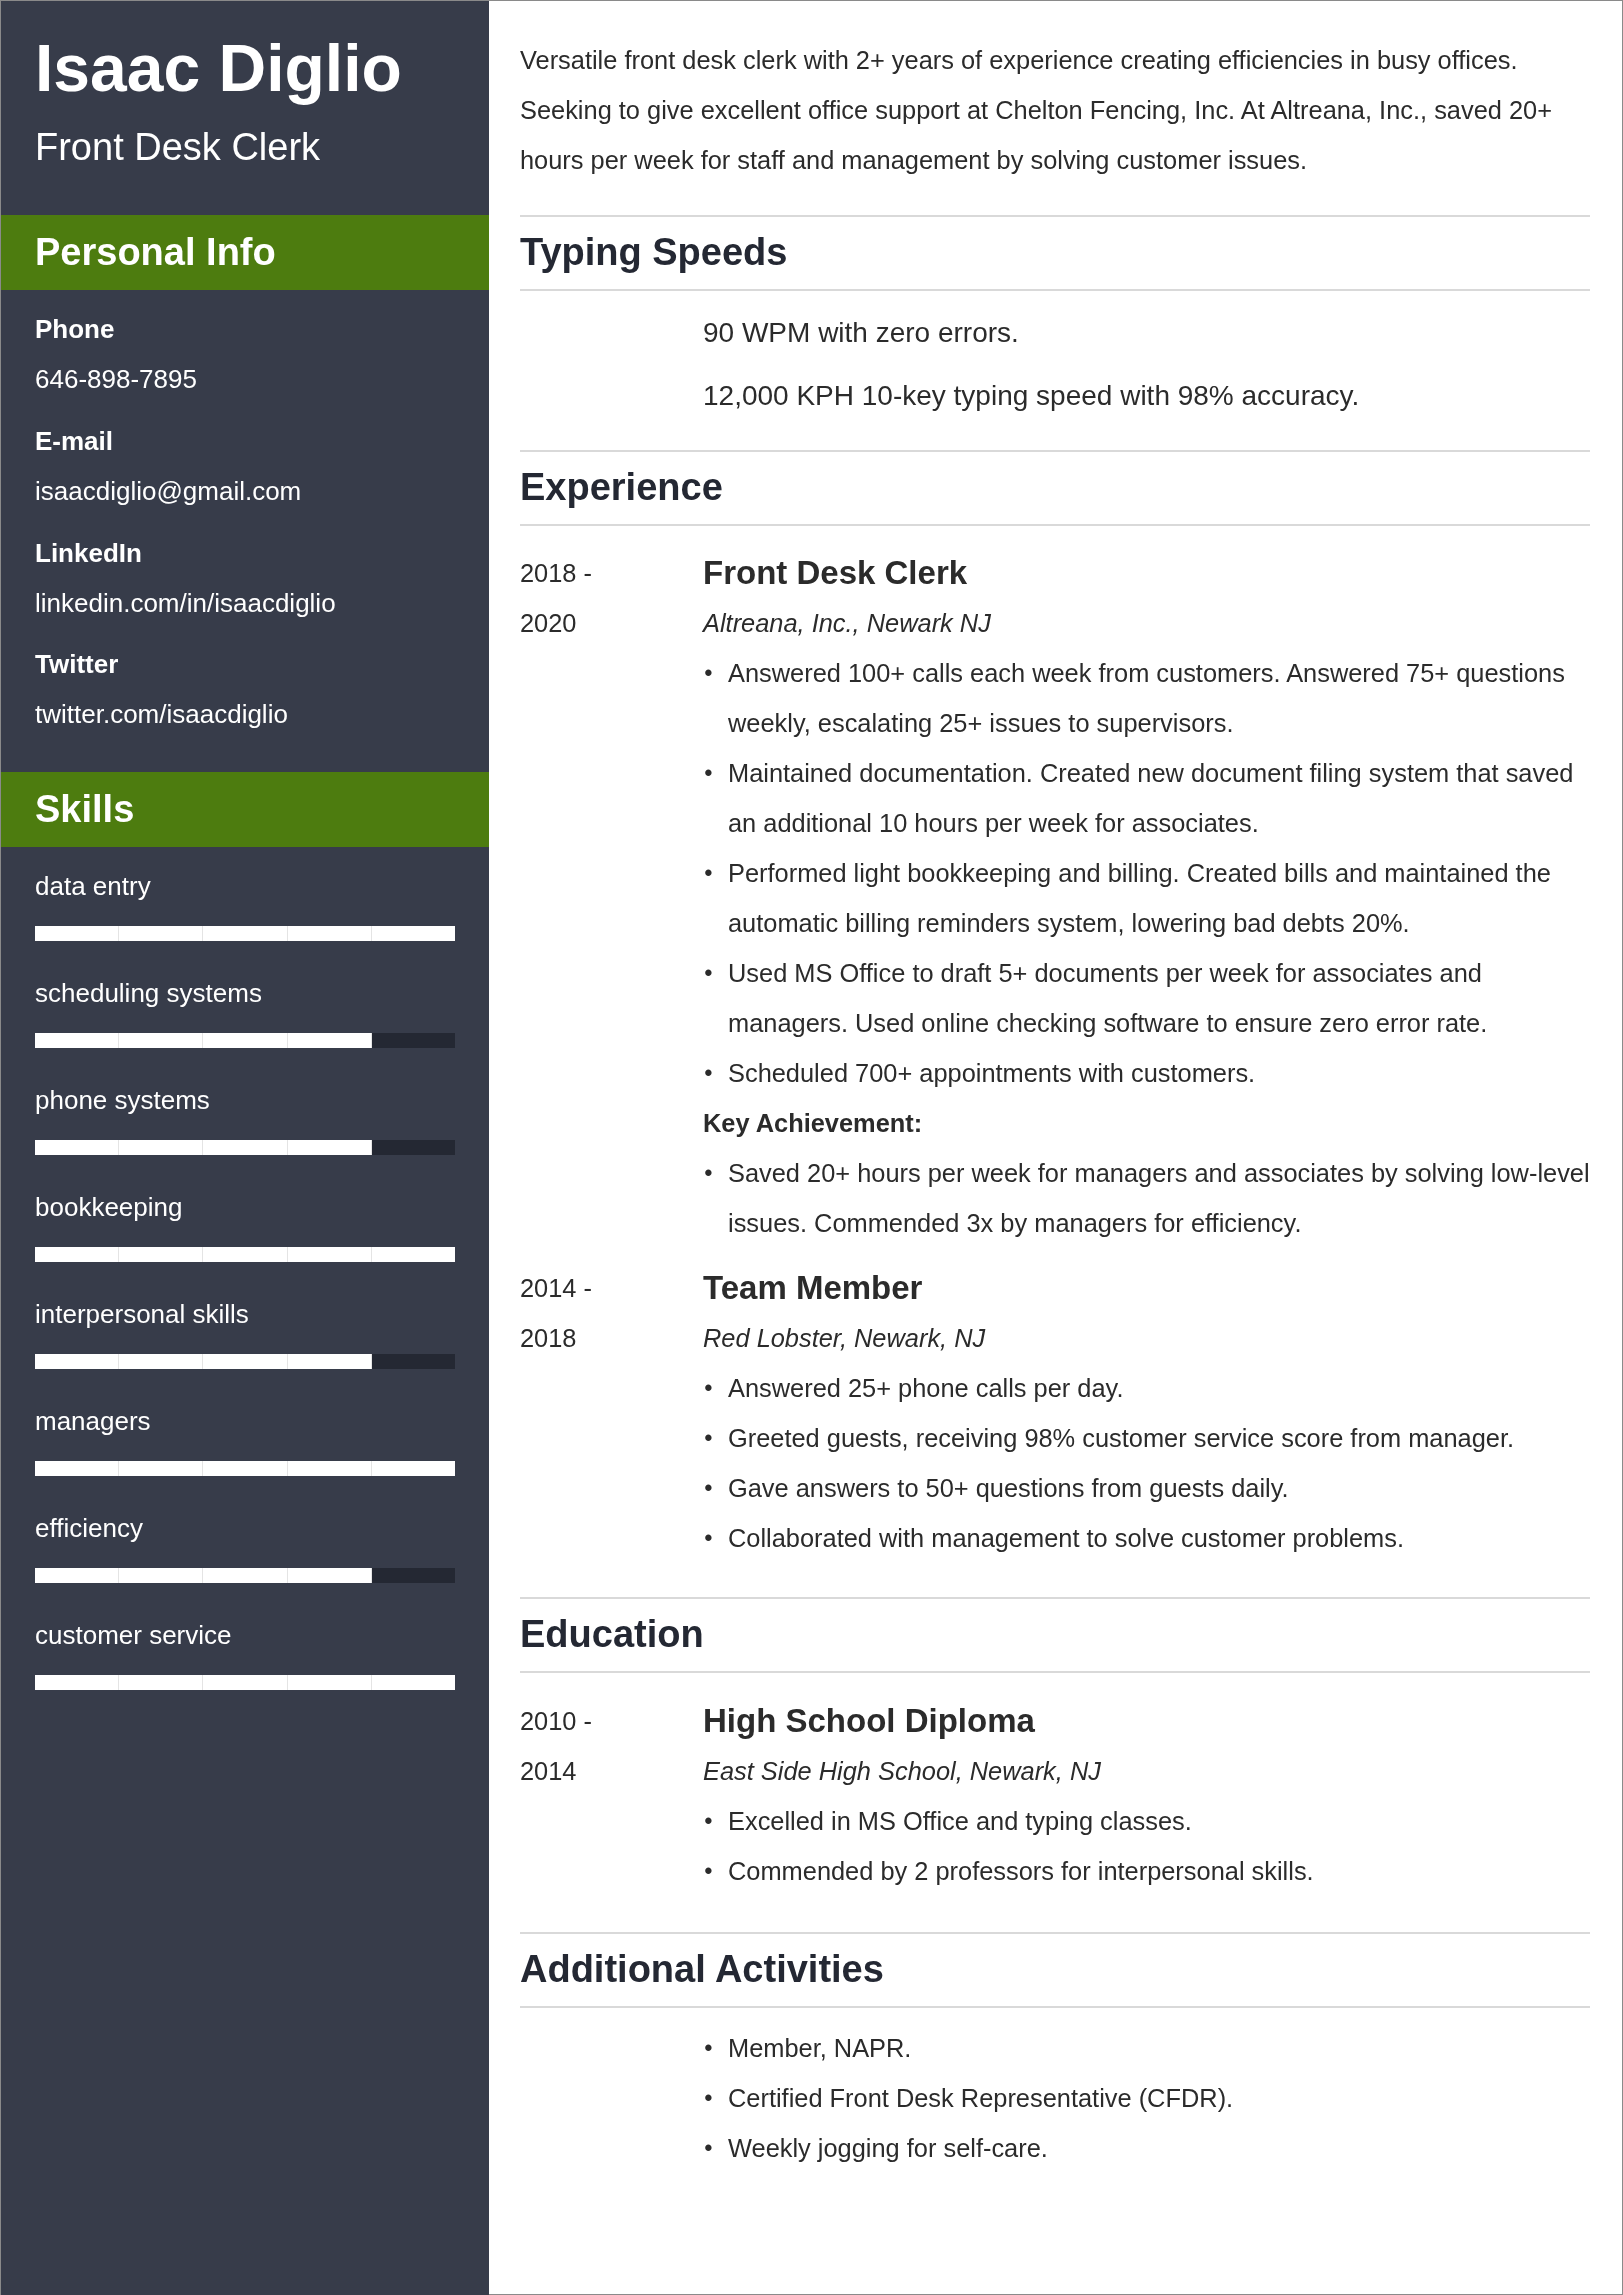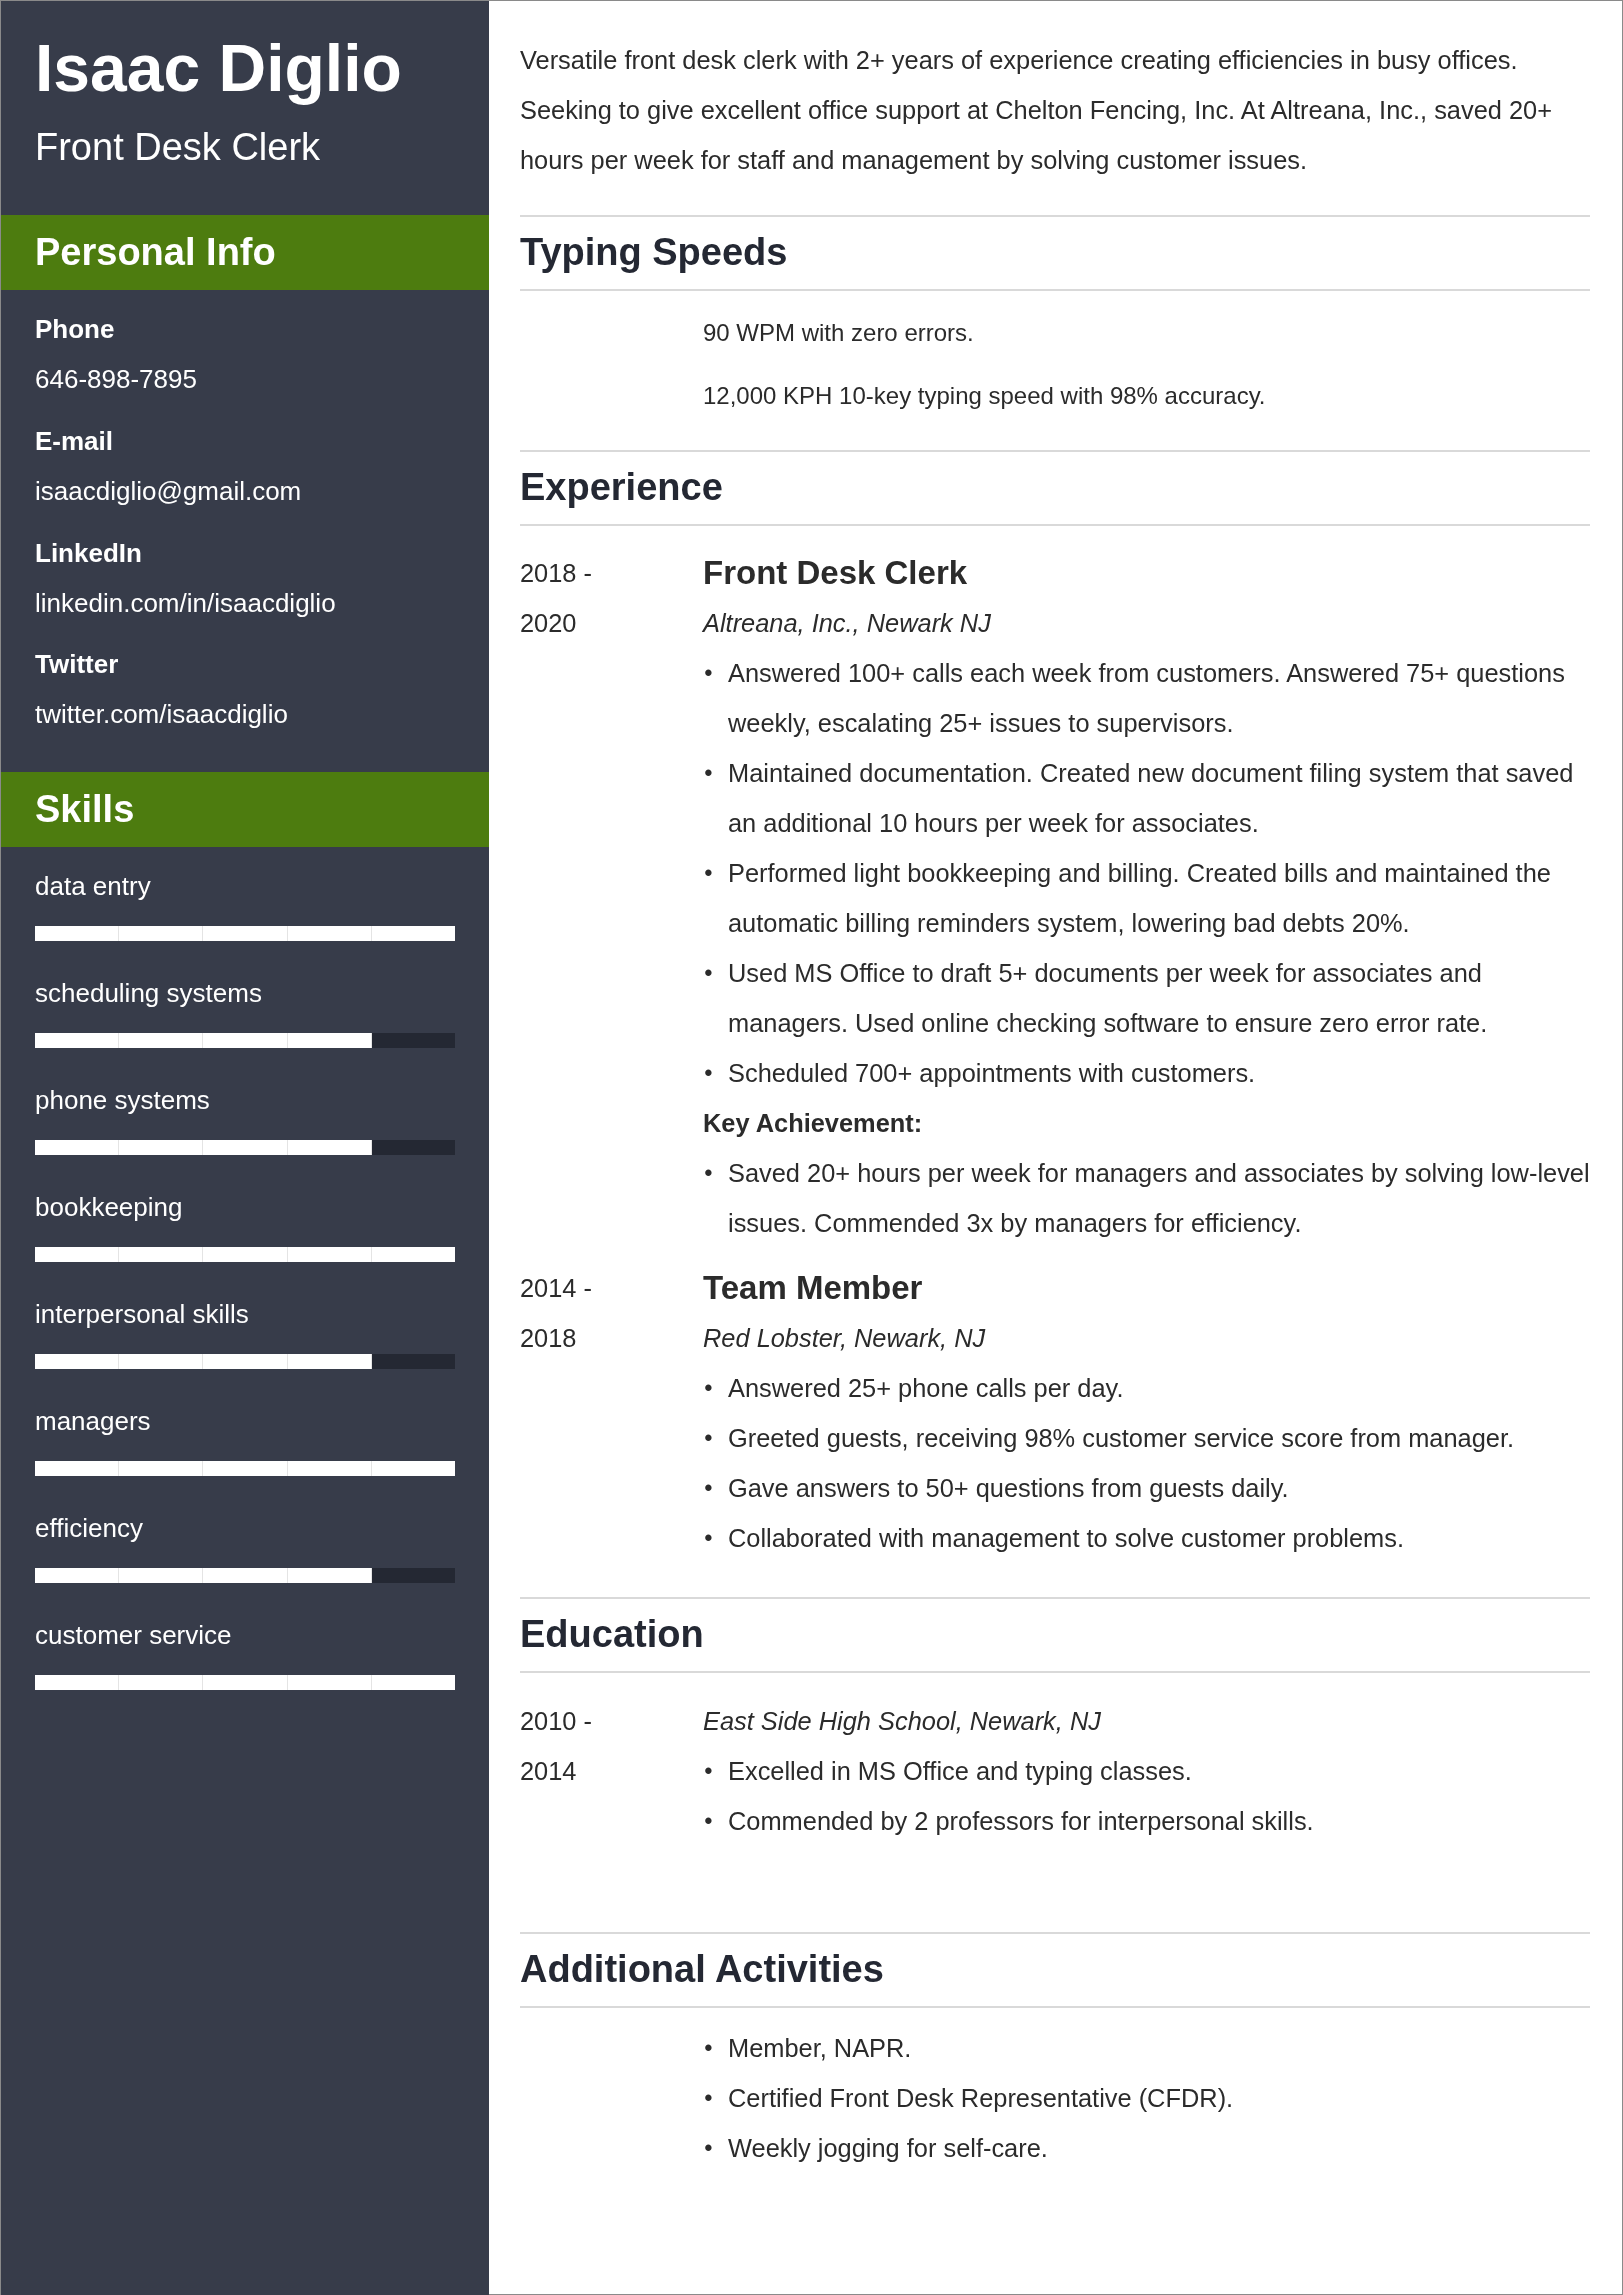--- a/index.html
+++ b/index.html
@@ -33,21 +33,21 @@
   .summary { position: absolute; left: 0; top: 34px; width: 1070px; font-size: 25.4px; line-height: 50px; color: #2b2b2b; }
 
   .section-head { position: absolute; left: 0; width: 1070px; border-top: 2.4px solid #d9d9d9; border-bottom: 2.4px solid #d9d9d9; height: 76px; }
   .section-head .h { font-size: 38px; font-weight: bold; color: #242833; line-height: 71px; }
 
   .block { position: absolute; left: 0; width: 1070px; }
   .date-col { position: absolute; left: 0; top: 0; width: 153px; font-size: 25.4px; line-height: 50px; color: #2b2b2b; }
   .content-col { position: absolute; left: 183px; top: 0; width: 887px; }
   .job-title { font-size: 33px; font-weight: bold; line-height: 50px; color: #2b2b2b; }
   .job-org { font-size: 25.4px; font-style: italic; line-height: 50px; color: #2b2b2b; }
-  .plain-line { font-size: 24px; line-height: 63px; color: #2b2b2b; }
+  .plain-line { font-size: 28px; line-height: 63px; color: #2b2b2b; }
   ul.bullets { list-style: none; }
   ul.bullets li { position: relative; padding-left: 25px; font-size: 25.4px; line-height: 50px; color: #2b2b2b; }
   ul.bullets li::before { content: "\2022"; position: absolute; left: 1.2px; top: 0; font-size: 23.6px; }
   .key-ach { font-size: 25.4px; font-weight: bold; line-height: 50px; color: #2b2b2b; }
 </style>
 </head>
 <body>
 
 <div class="page">
 
@@ -225,20 +225,21 @@
 
     <div class="section-head" style="top:1596px">
       <div class="h">Education</div>
     </div>
     <div class="block" style="top:1695px">
       <div class="date-col">
         <div>2010 -</div>
         <div>2014</div>
       </div>
       <div class="content-col">
+        <div class="job-title">High School Diploma</div>
         <div class="job-org">East Side High School, Newark, NJ</div>
         <ul class="bullets">
           <li>Excelled in MS Office and typing classes.</li>
           <li>Commended by 2 professors for interpersonal skills.</li>
         </ul>
       </div>
     </div>
 
     <div class="section-head" style="top:1931px">
       <div class="h">Additional Activities</div>

